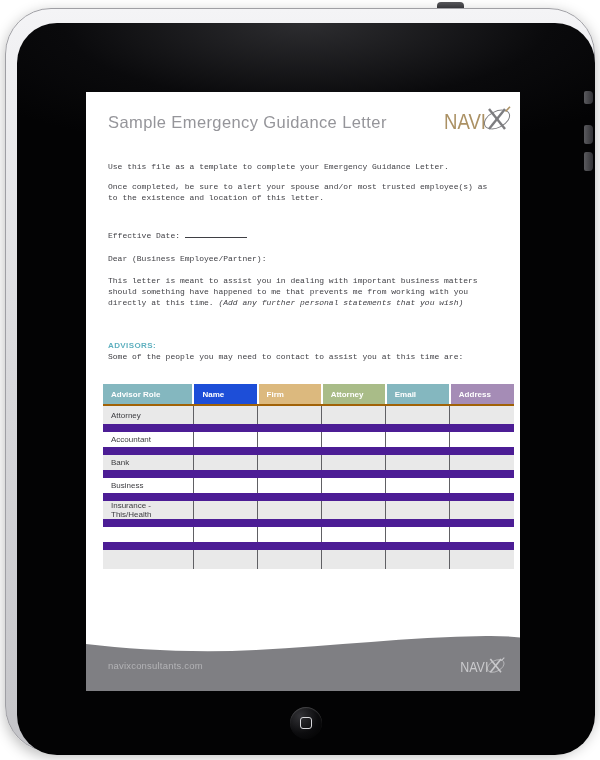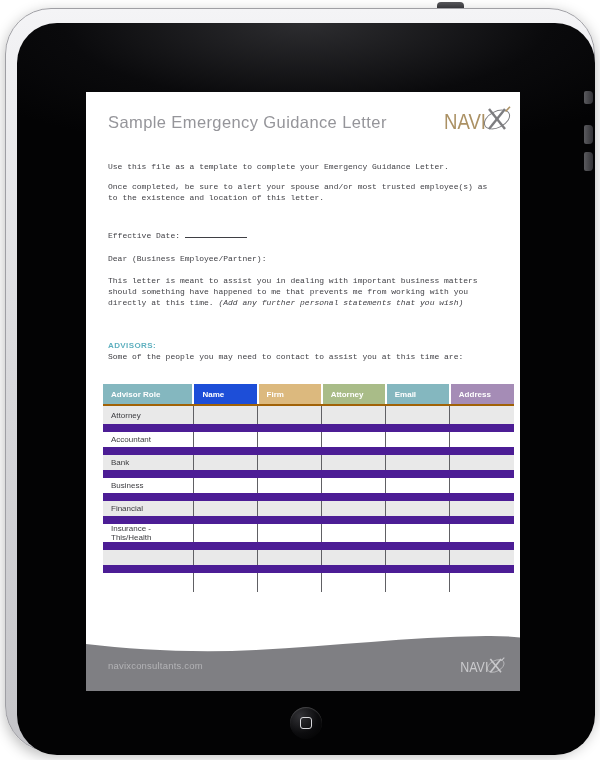--- a/index.html
+++ b/index.html
@@ -151,28 +151,20 @@
               </tr>
               <tr>
                 <td>Business</td>
                 <td></td>
                 <td></td>
                 <td></td>
                 <td></td>
                 <td></td>
               </tr>
               <tr>
-                <td>Financial</td>
-                <td></td>
-                <td></td>
-                <td></td>
-                <td></td>
-                <td></td>
-              </tr>
-              <tr>
                 <td>Insurance - This/Health</td>
                 <td></td>
                 <td></td>
                 <td></td>
                 <td></td>
                 <td></td>
               </tr>
               <tr>
                 <td></td>
                 <td></td>

